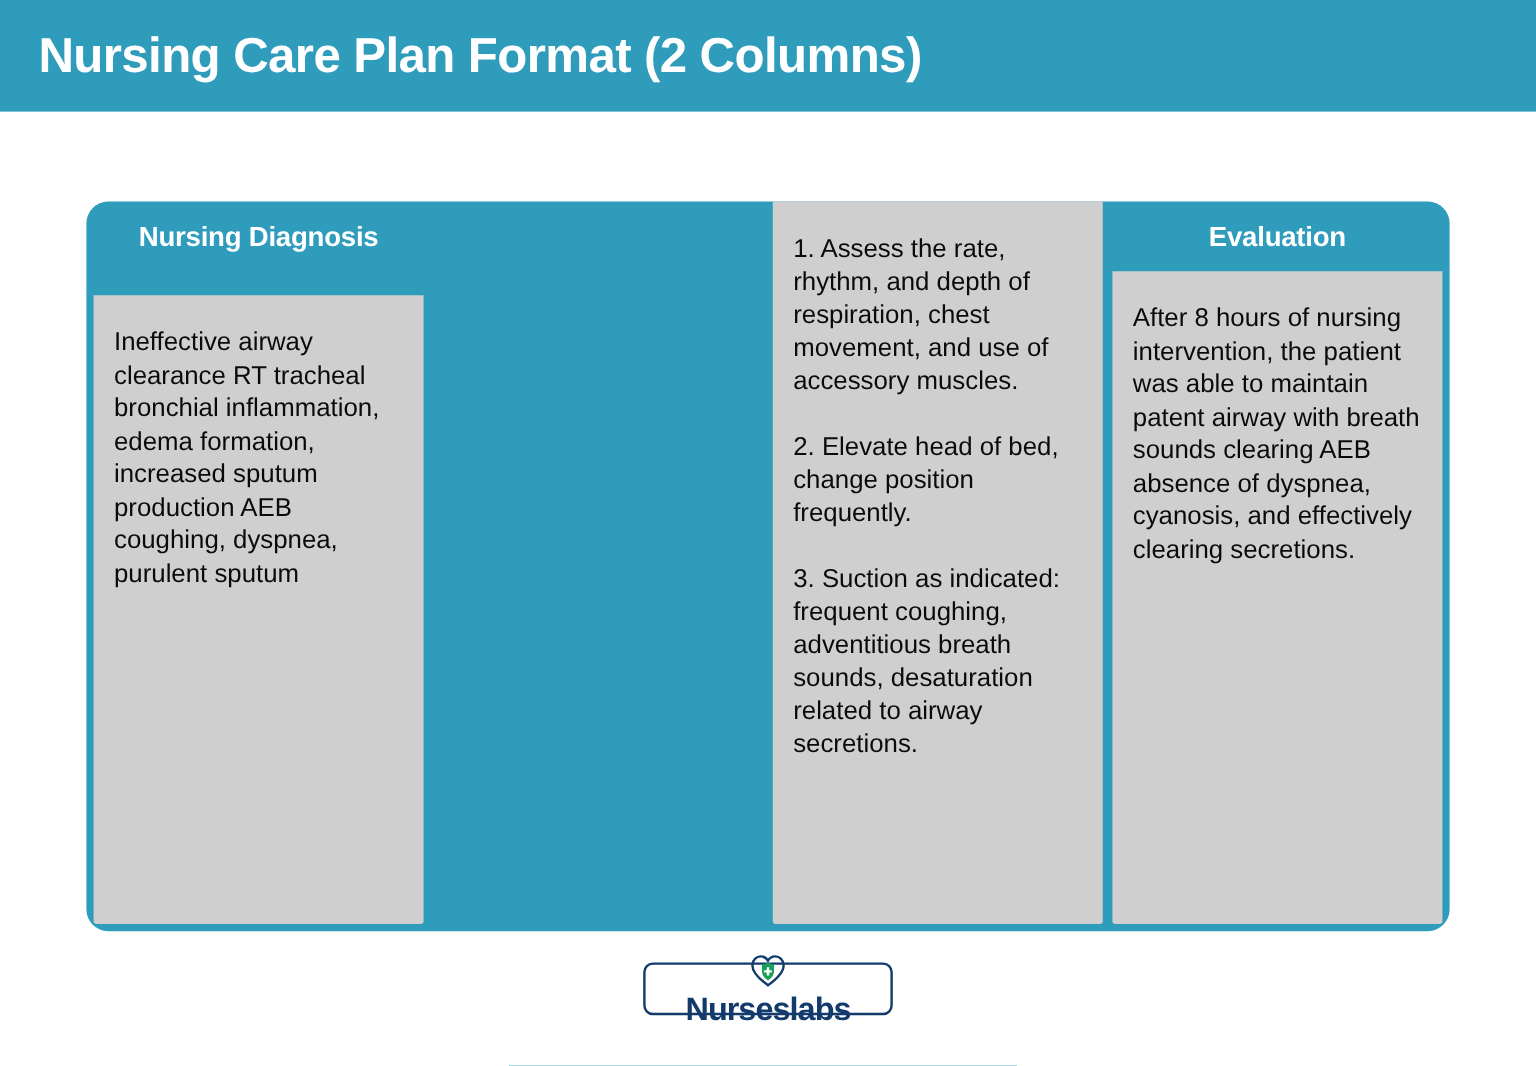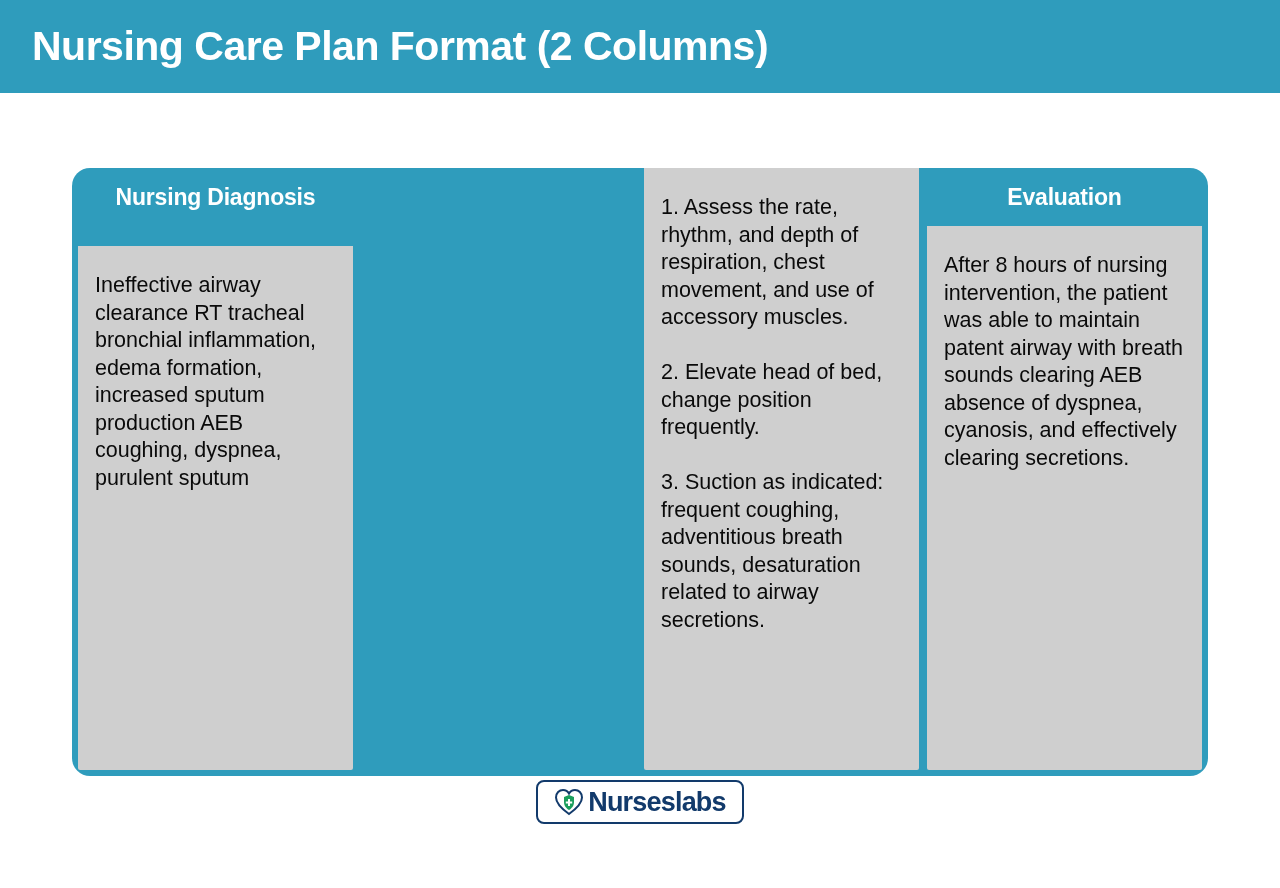--- a/index.html
+++ b/index.html
@@ -93,31 +93,32 @@
     color: #0a0a0a;
     font-size: 21.5px;
     line-height: 1.28;
     white-space: pre-line;
   }
 
   
   .logo-box {
     position: absolute;
     left: 536px;
-    top: 780px;
+    top: 802px;
     width: 208px;
     height: 44px;
     border: 2.5px solid #123a6b;
     border-radius: 8px;
     background: #ffffff;
     display: flex;
     align-items: center;
     justify-content: center;
     gap: 4px;
     box-sizing: border-box;
+    flex-direction: column;
   }
   .logo-mark {
     width: 30px;
     height: 30px;
     position: relative;
     flex: 0 0 auto;
   }
   .logo-text {
     color: #123a6b;
     font-size: 27px;

